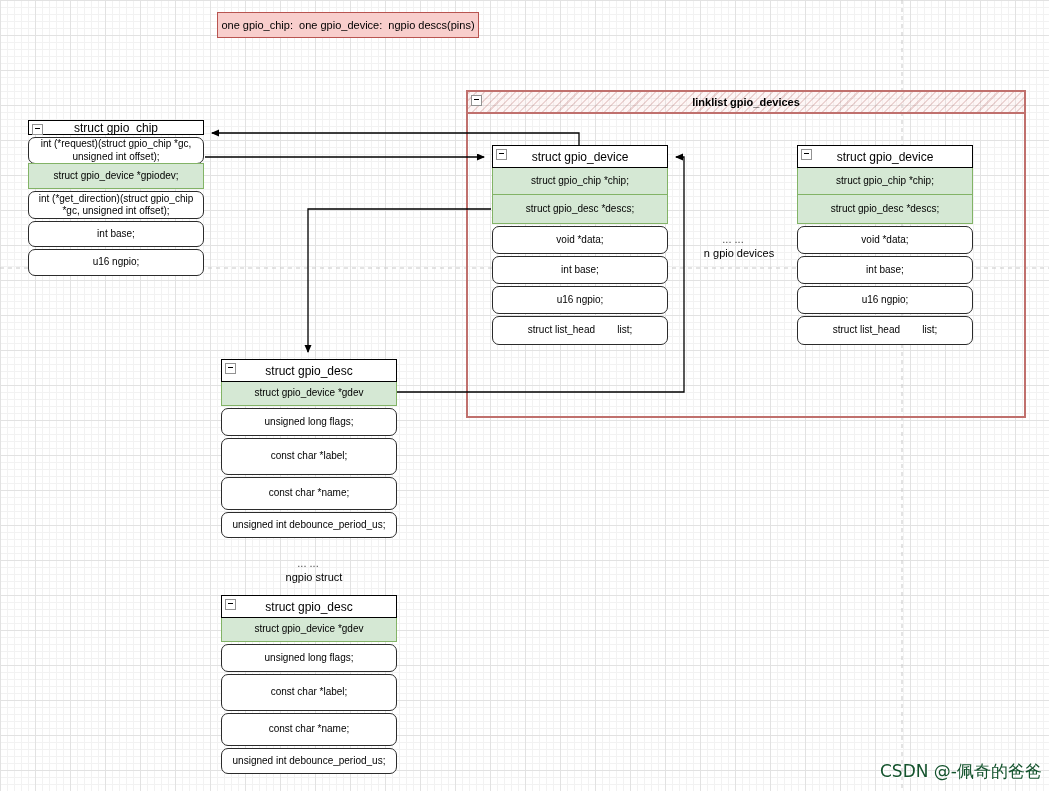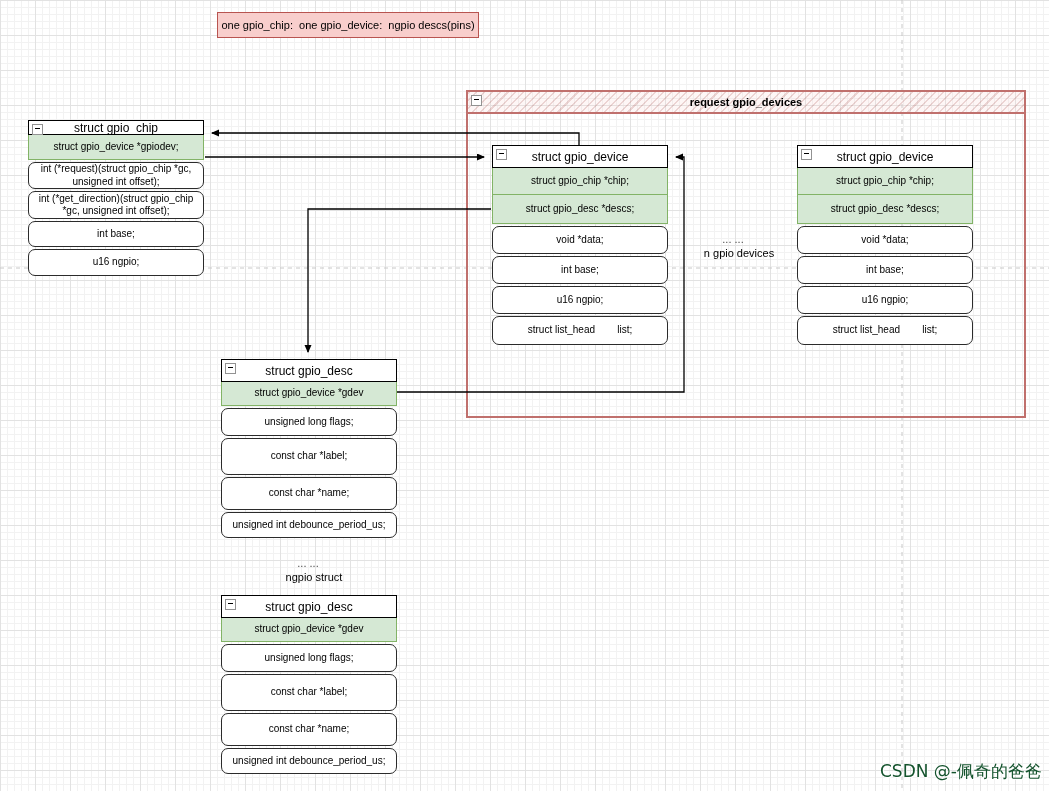--- a/index.html
+++ b/index.html
@@ -84,31 +84,31 @@
 <svg class="pagebreaks" width="1049" height="791">
   <line x1="0" y1="268" x2="1049" y2="268" stroke="#c8c8c8" stroke-width="1" stroke-dasharray="4 4"></line>
   <line x1="902" y1="0" x2="902" y2="791" stroke="#c8c8c8" stroke-width="1" stroke-dasharray="4 4"></line>
 </svg>
 
 <div class="abs note-box">one gpio_chip:  one gpio_device:  ngpio descs(pins)</div>
 
 <div class="abs container-frame">
   <div class="container-header">
     <span class="collapse"></span>
-    <span>request gpio_devices</span>
+    <span>linklist gpio_devices</span>
   </div>
 </div>
 
 <div class="abs table" style="left:28px;top:120px;">
   <div class="t-header" style="height:15px;">
     <span class="collapse"></span>
     <span>struct gpio_chip</span>
   </div>
+  <div class="row" style="height:27px;">int (*request)(struct gpio_chip *gc, unsigned int offset);</div>
   <div class="row green" style="height:26px;">struct gpio_device *gpiodev;</div>
-  <div class="row" style="height:27px;">int (*request)(struct gpio_chip *gc, unsigned int offset);</div>
   <div class="row" style="height:28px;">int (*get_direction)(struct gpio_chip *gc, unsigned int offset);</div>
   <div class="row" style="height:26px;">int base;</div>
   <div class="row" style="height:27px;">u16 ngpio;</div>
 </div>
 
 <div class="abs table" style="left:492px;top:145px;">
   <div class="t-header" style="height:23px;">
     <span class="collapse"></span>
     <span>struct gpio_device</span>
   </div>

